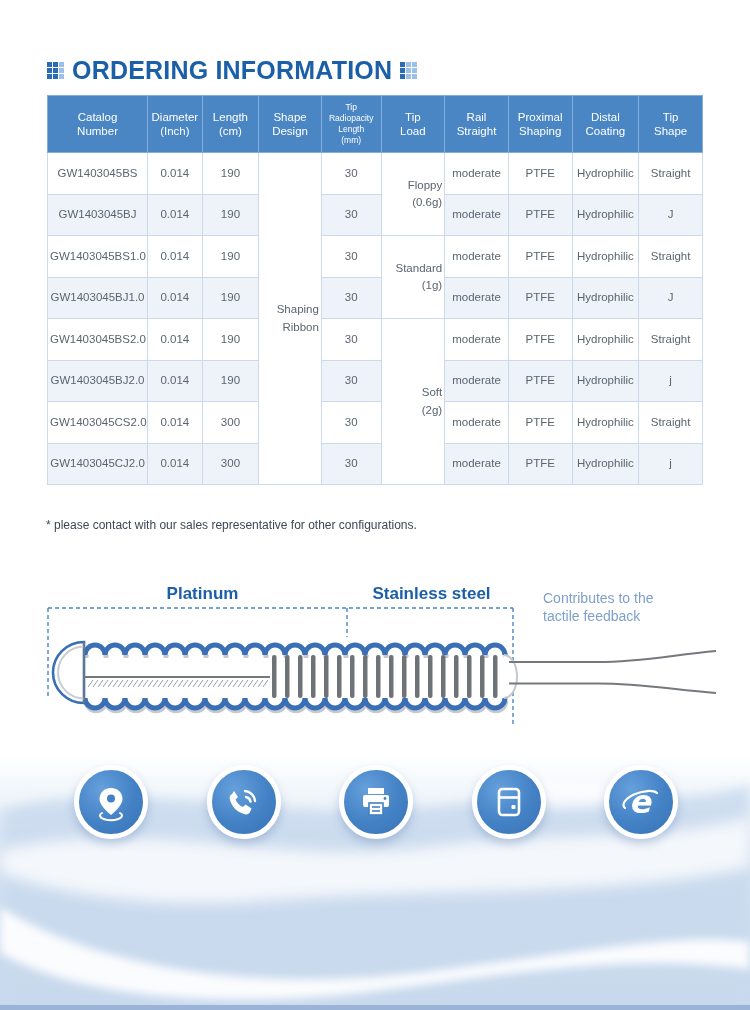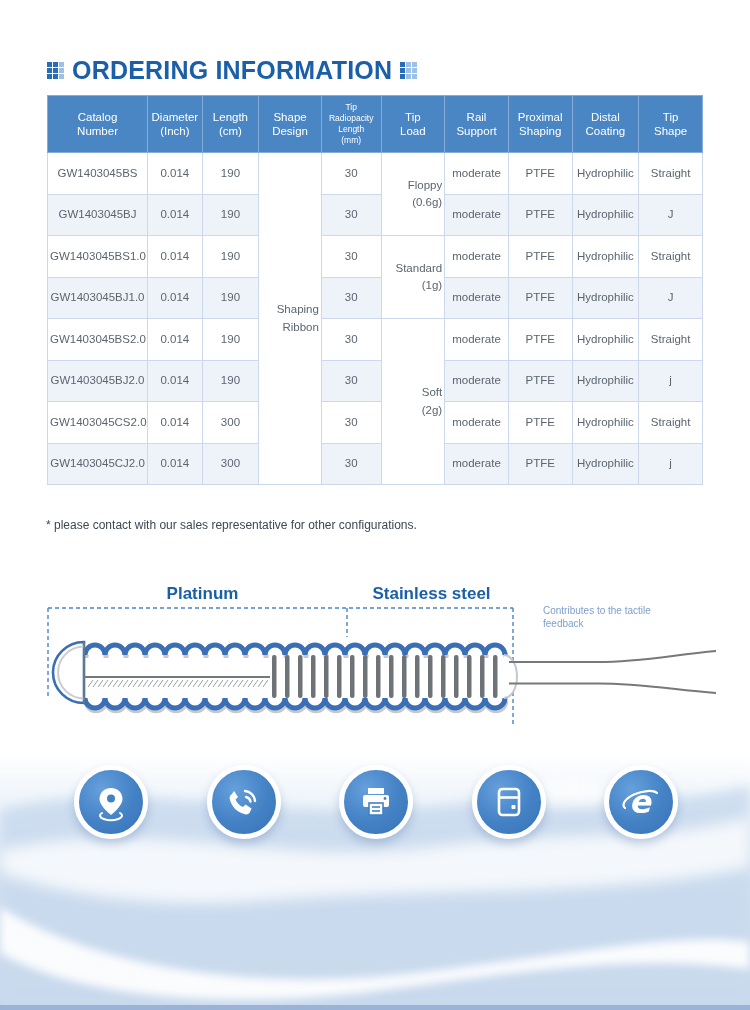--- a/index.html
+++ b/index.html
@@ -28,21 +28,21 @@
   .footnote{position:absolute;left:46px;top:518px;font-size:12px;color:#3c4754;}
 
   
   .diagram{position:absolute;left:0;top:575px;width:750px;height:170px;}
   .diagram svg{position:absolute;left:0;top:0;}
   .dlabel{position:absolute;top:9px;font-size:17px;font-weight:bold;color:#1b5fa8;text-align:center;}
   .dlabel.platinum{left:120px;width:165px;}
   .dlabel.stainless{left:350px;width:163px;}
   .dual{position:absolute;left:543px;top:9px;width:180px;}
   .dual .t{font-size:17px;font-weight:bold;color:#1b5fa8;}
-  .dual .s{font-size:10px;color:#7e9fcb;margin-top:20px;line-height:1.3;width:130px;}
+  .dual .s{font-size:14px;color:#7e9fcb;margin-top:5px;line-height:1.3;width:130px;}
 
   
   .waves{position:absolute;left:0;bottom:0;width:750px;height:255px;
     background:linear-gradient(180deg,#ffffff 0%,#eef4fa 18%,#d5e2f1 45%,#c7d8ec 100%);}
   .waves svg{position:absolute;left:0;top:0;}
   .bottom-strip{position:absolute;left:0;bottom:0;width:750px;height:5px;background:#9cb3d8;}
 
   
   .icons{position:absolute;left:74px;top:765px;width:604px;display:flex;justify-content:space-between;}
   .cicon{width:64px;height:64px;border-radius:50%;border:5px solid #fff;
@@ -104,21 +104,21 @@
 (cm)</th>
           <th>Shape
 Design</th>
           <th class="small">Tip
 Radiopacity
 Length
 (mm)</th>
           <th>Tip
 Load</th>
           <th>Rail
-Support</th>
+Straight</th>
           <th>Proximal
 Shaping</th>
           <th>Distal
 Coating</th>
           <th>Tip
 Shape</th>
         </tr>
       </thead>
       <tbody>
         <tr>

